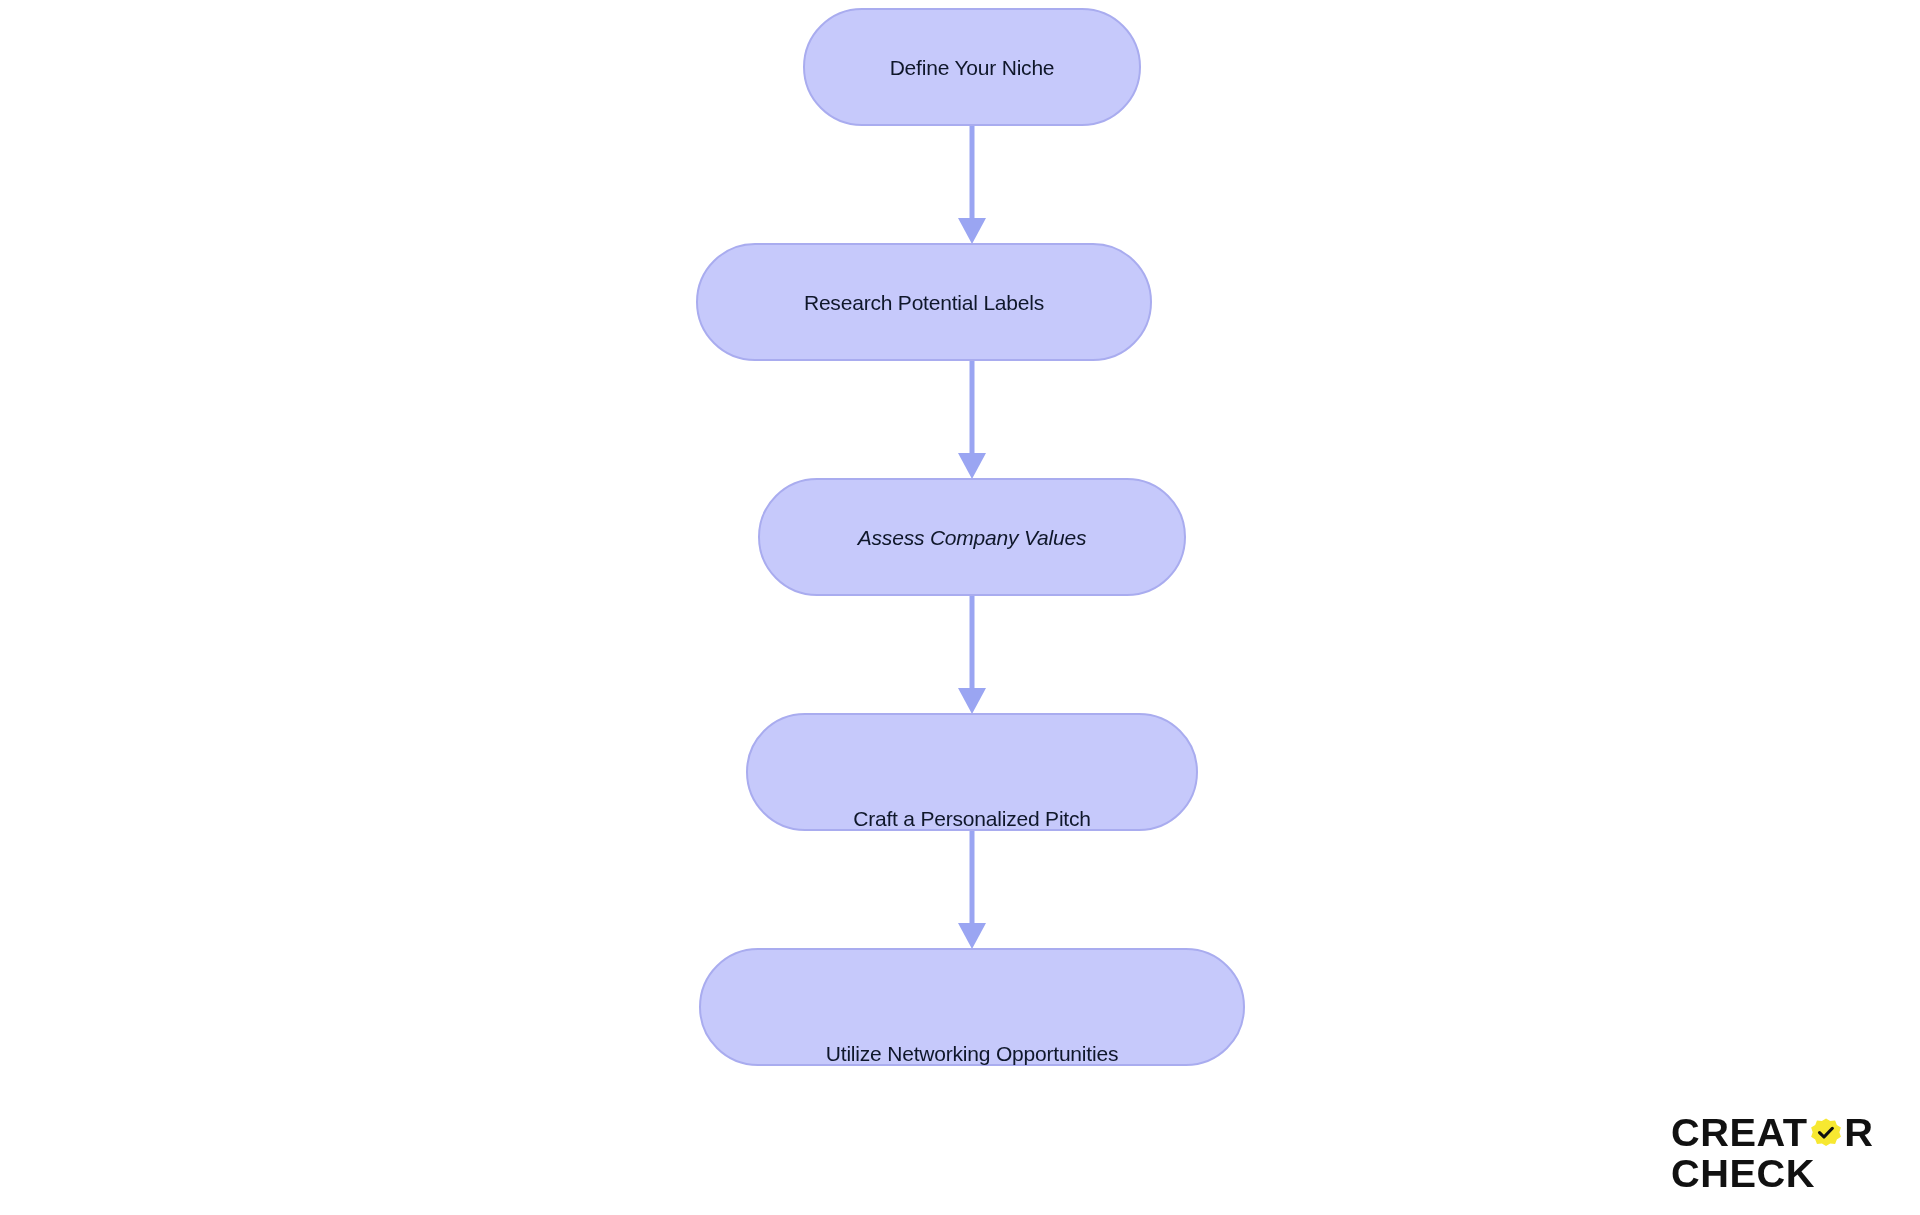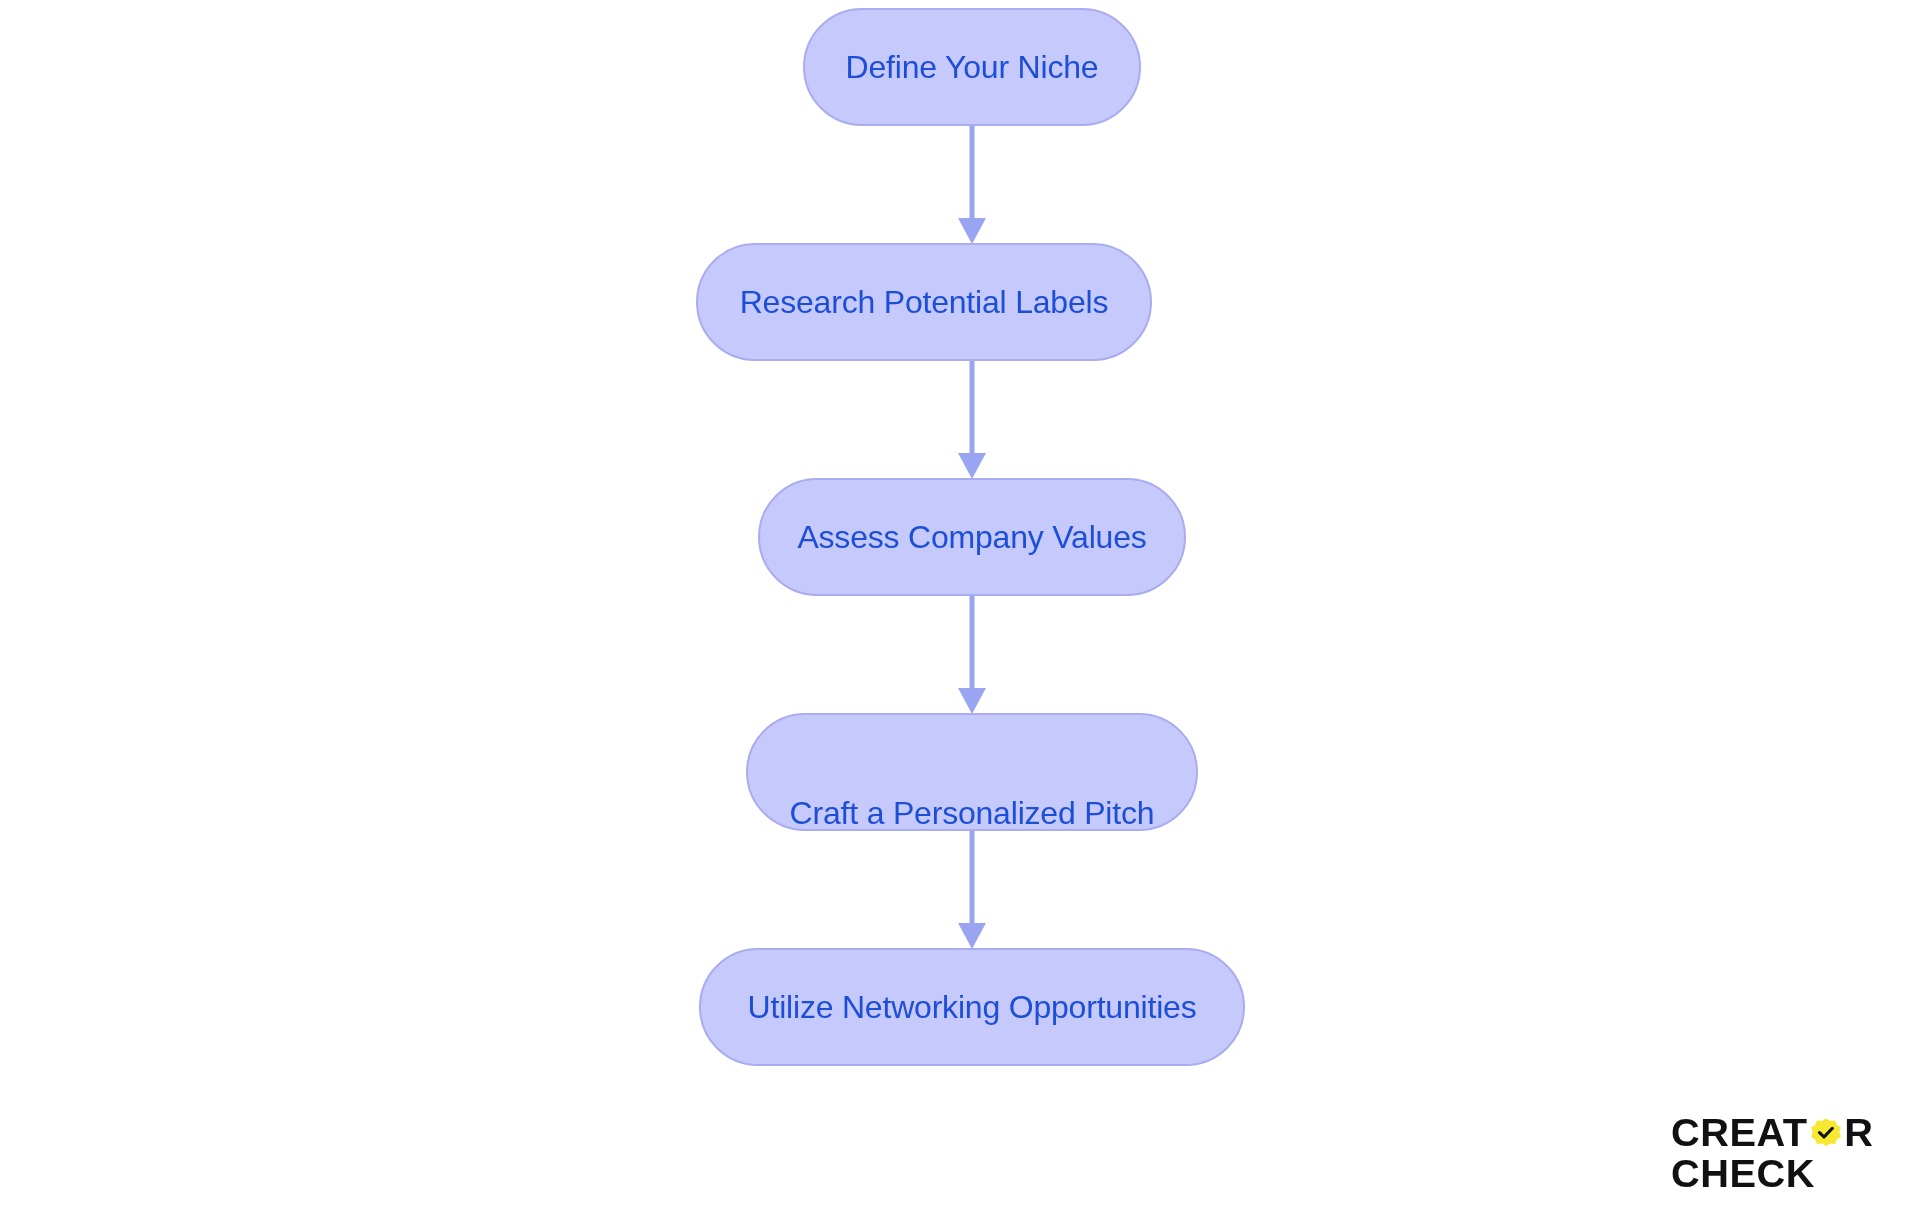--- a/index.html
+++ b/index.html
@@ -30,33 +30,33 @@
     border-radius: 59px;
     background: #c6c9fb;
     border: 2px solid #a9acef;
     display: flex;
     align-items: center;
     justify-content: center;
     transform: translateX(-50%);
   }
   .node-label {
     font-family: "Liberation Sans", sans-serif;
-    font-size: 32px;
+    font-size: 21px;
     font-weight: 400;
     letter-spacing: -0.2px;
-    color: #1d4ed8;
+    color: #0f172a;
     white-space: nowrap;
     line-height: 1;
   }
 
   .node-1 { left: 972px; top: 8px;   width: 338px; }
   .node-2 { left: 924px; top: 243px; width: 456px; }
-  .node-3 { left: 972px; top: 478px; width: 428px; }
+  .node-3 { left: 972px; top: 478px; width: 428px; font-style: italic; }
   .node-4 { left: 972px; top: 713px; width: 452px; align-items: flex-end; }
-  .node-5 { left: 972px; top: 948px; width: 546px; }
+  .node-5 { left: 972px; top: 948px; width: 546px; align-items: flex-end; }
 
   
   .connector {
     position: absolute;
     left: 972px;
     transform: translateX(-50%);
     width: 30px;
     height: 117px;
   }
   .connector .stem {

